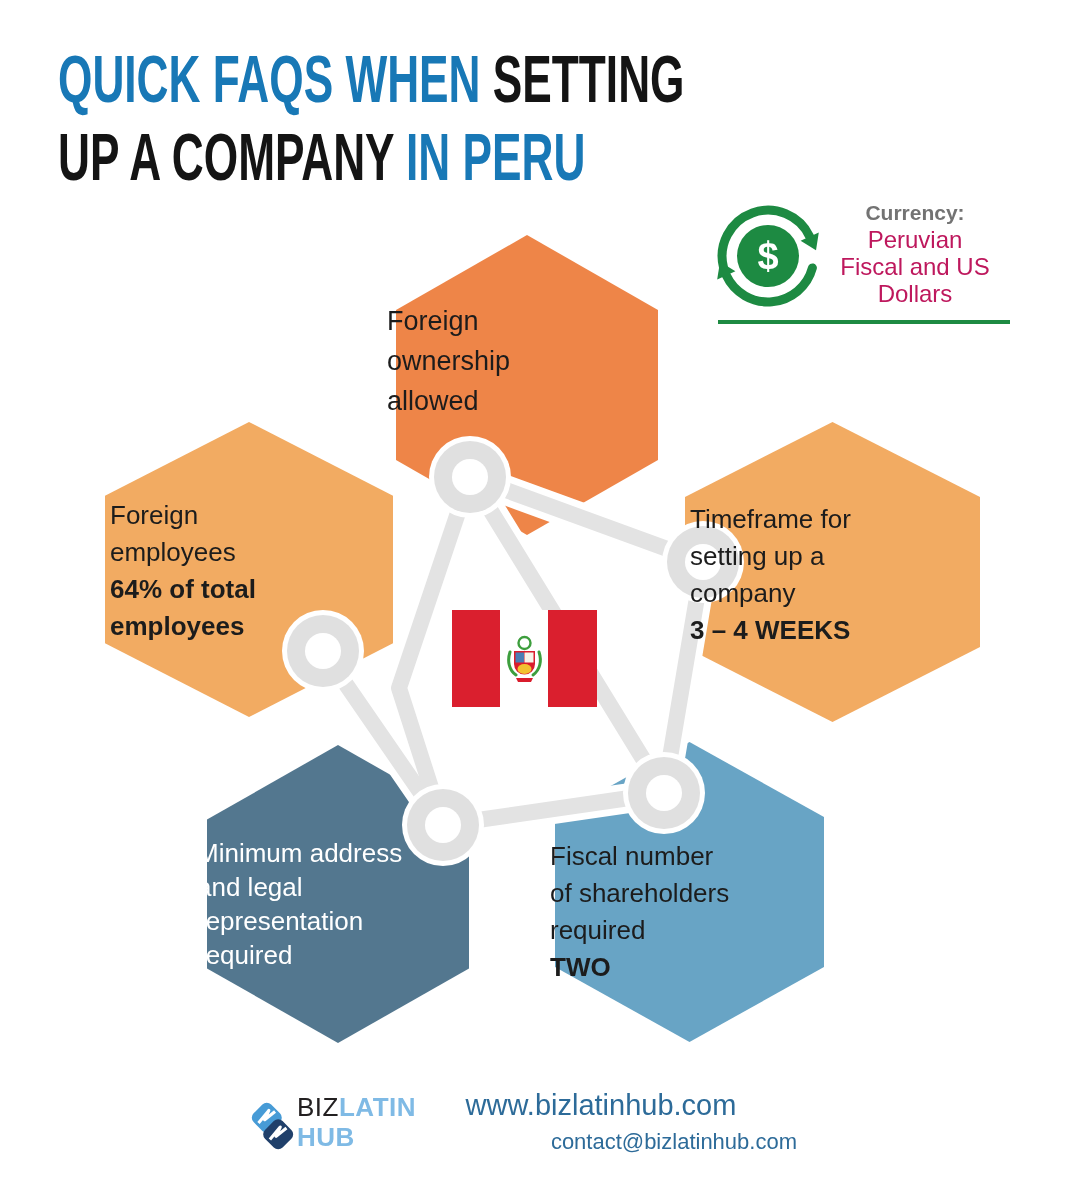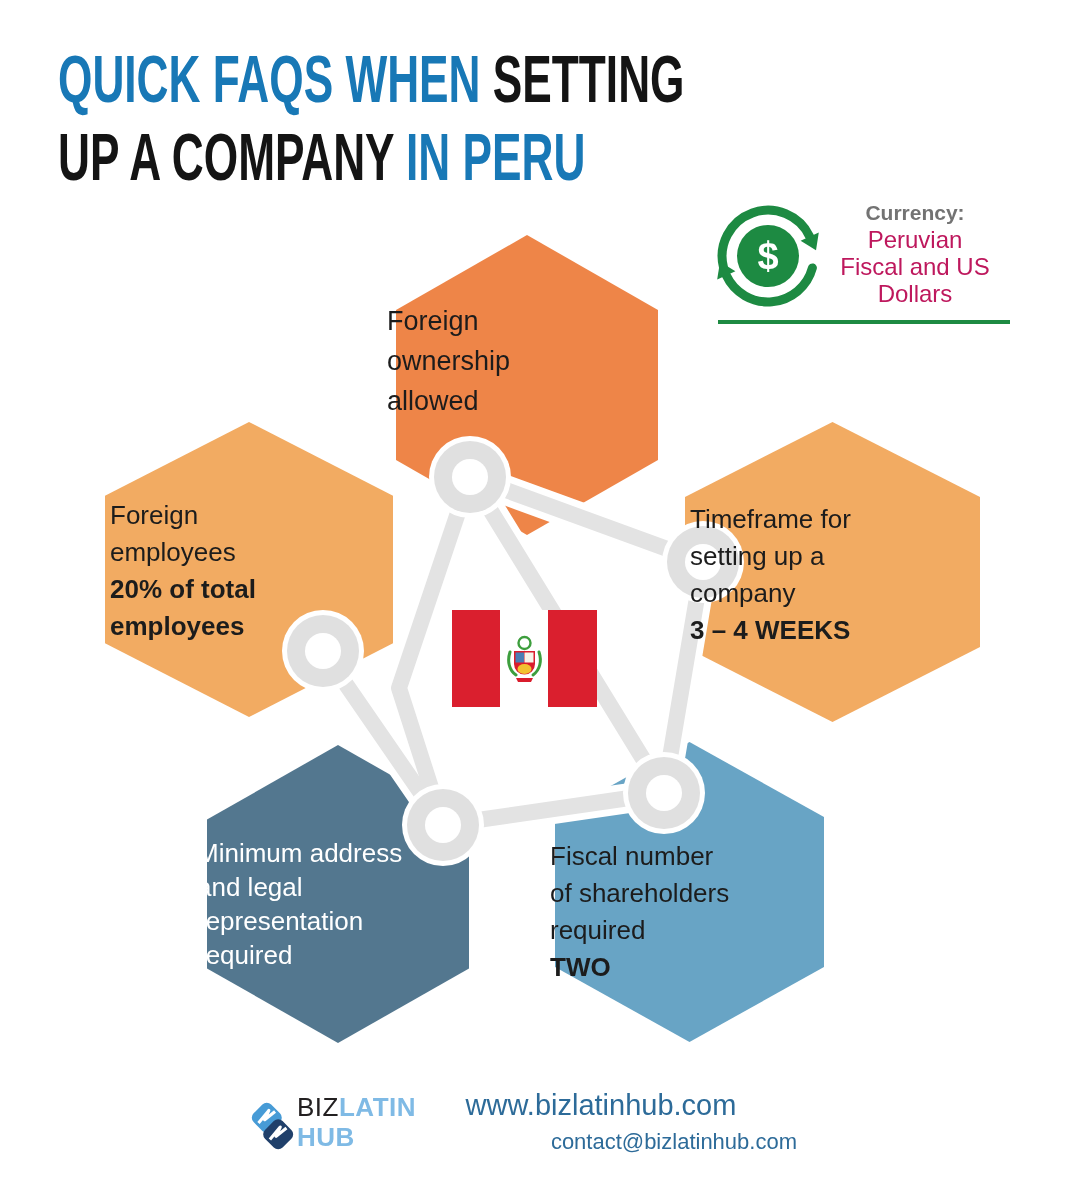--- a/index.html
+++ b/index.html
@@ -133,21 +133,21 @@
   </div>
 
   <div class="abs hex-text" id="text-top">
     <div>Foreign</div>
     <div>ownership</div>
     <div>allowed</div>
   </div>
   <div class="abs hex-text" id="text-left">
     <div>Foreign</div>
     <div>employees</div>
-    <div class="b">20% of total</div>
+    <div class="b">64% of total</div>
     <div class="b">employees</div>
   </div>
   <div class="abs hex-text" id="text-right">
     <div>Timeframe for</div>
     <div>setting up a</div>
     <div>company</div>
     <div class="b">3 – 4 WEEKS</div>
   </div>
   <div class="abs hex-text" id="text-bottom-left">
     <div>Minimum address</div>

